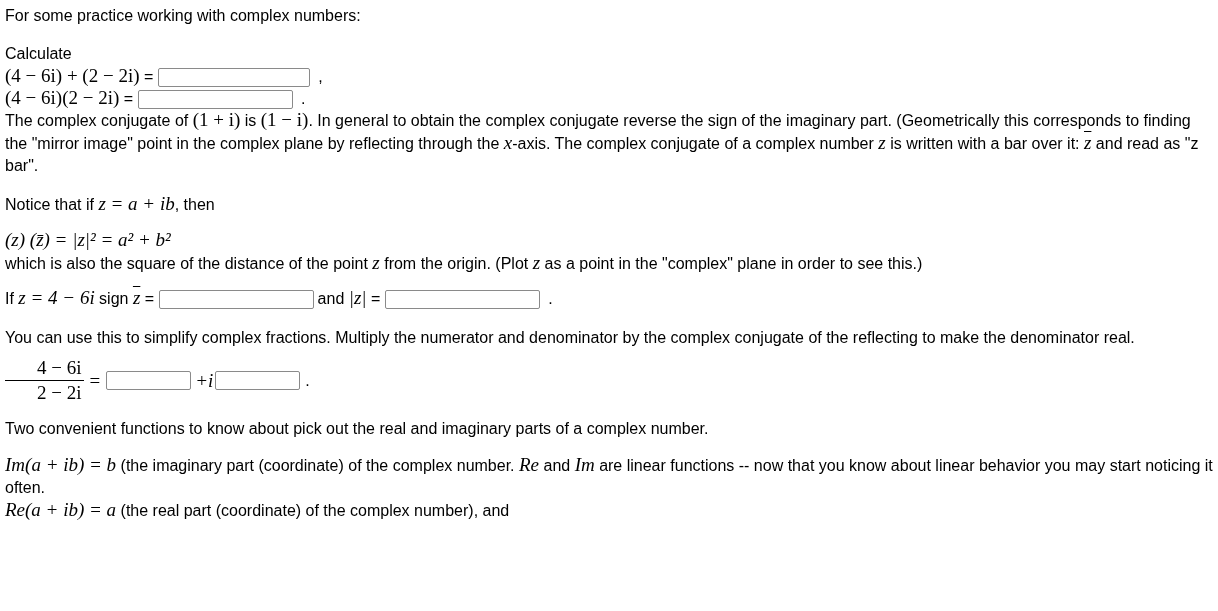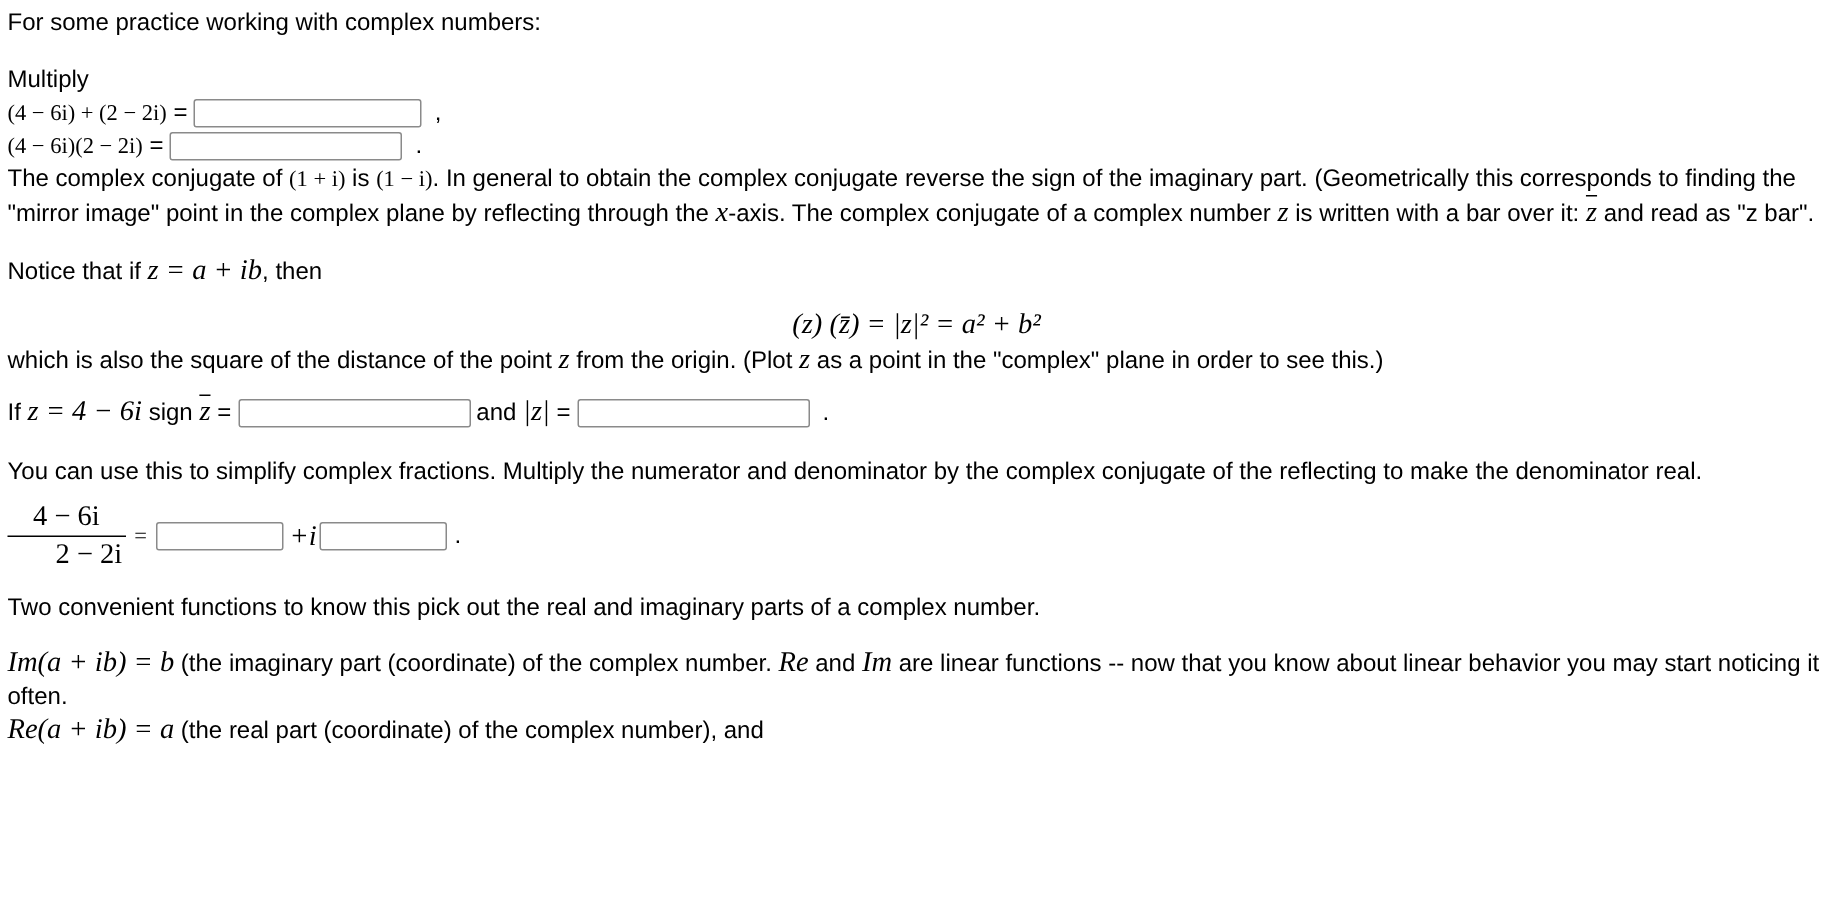--- a/index.html
+++ b/index.html
@@ -2,21 +2,21 @@
 <html><head>
 <meta charset="utf-8">
 <style>
   html, body { margin: 0; padding: 0; background: #ffffff; }
   body {
     width: 1218px; height: 611px; overflow: hidden;
     font-family: "Liberation Sans", sans-serif;
     font-size: 16px; color: #000; line-height: 22px;
   }
   .page { padding: 5px 1px 0 5px; }
-  .m { font-family: "Liberation Serif", "DejaVu Serif", serif; font-size: 15px; }
+  .m { font-family: "Liberation Serif", "DejaVu Serif", serif; font-size: 19px; }
   .mi { font-family: "Liberation Serif", "DejaVu Serif", serif; font-style: italic; font-size: 19px; }
   .zbar { text-decoration: overline; }
   input.ans {
     height: 19px; box-sizing: border-box; border: 1px solid #8a8a8a;
     border-radius: 2px; vertical-align: middle; padding: 0 3px;
     font-family: "Liberation Sans", sans-serif; font-size: 14px; background: #fff;
   }
   .w150 { width: 152px; }
   .w155 { width: 155px; }
   .w85 { width: 85px; }
@@ -29,21 +29,21 @@
 </style>
 </head>
 <body>
 
 <div class="page">
 
   <p>For some practice working with complex numbers:</p>
   <div class="gap"></div>
 
   <div>
-    <div>Multiply</div>
+    <div>Calculate</div>
     <div style="height:22px;">
       <span class="m">(4 − 6i) + (2 − 2i)</span>
       <span>=</span>
       <input class="ans w150" type="text" value="" style="">
       <span style="margin-left:4px;">,</span>
     </div>
     <div style="height:22px;">
       <span class="m">(4 − 6i)(2 − 2i)</span>
       <span>=</span>
       <input class="ans w155" type="text" value="" style="">
@@ -54,50 +54,50 @@
   <p>
     <span>The complex conjugate of </span><span class="m">(1 + i)</span><span> is </span><span class="m">(1 − i)</span><span>. In general to obtain the complex conjugate reverse the sign of the imaginary part. (Geometrically this corresponds to finding the "mirror image" point in the complex plane by reflecting through the </span><span class="mi">x</span><span>-axis. The complex conjugate of a complex number </span><span class="mi">z</span><span> is written with a bar over it: </span><span class="mi zbar">z</span><span> and read as "z bar".</span>
   </p>
   <div class="gap"></div>
 
   <p>
     <span>Notice that if </span><span class="mi">z = a + ib</span><span>, then</span>
   </p>
   <div style="height:12px;"></div>
 
-  <div class="mi" style="line-height:24px;text-align:center;">(z) (z̄) = |z|² = a² + b²</div>
+  <div class="mi" style="line-height:24px;">(z) (z̄) = |z|² = a² + b²</div>
   <p>
     <span>which is also the square of the distance of the point </span><span class="mi">z</span><span> from the origin. (Plot </span><span class="mi">z</span><span> as a point in the "complex" plane in order to see this.)</span>
   </p>
   <div style="height:12px;"></div>
 
   <div style="height:24px;">
     <span>If </span><span class="mi">z = 4 − 6i</span><span> sign </span><span class="mi zbar">z</span><span> =</span>
     <input class="ans w155" type="text" style="width: 155px;" value=""><span style="margin-left:4px;">and </span><span class="mi">|z|</span><span> =</span>
     <input class="ans w155" type="text" value="" style="">
     <span style="margin-left:4px;">.</span>
   </div>
   <div style="height:16px;"></div>
 
   <p>You can use this to simplify complex fractions. Multiply the numerator and denominator by the complex conjugate of the reflecting to make the denominator real.</p>
 
   <div class="frac-row" style="margin-top:8px;">
-    <span class="frac mi" style="font-style:normal;">
+    <span class="frac mi" style="font-style:normal;text-align:right;">
       <span class="num"><span>4 − 6i</span></span>
       <span class="den"><span>2 − 2i</span></span>
     </span>
     <span class="m" style="margin-right:6px;">=</span>
     <input class="ans w85" type="text" value="" style="">
     <span class="mi" style="margin:0 2px 0 4px;">+i</span>
     <input class="ans w85" type="text" value="" style="">
     <span style="margin-left:5px;">.</span>
   </div>
   <div style="height:14px;"></div>
 
-  <p>Two convenient functions to know this pick out the real and imaginary parts of a complex number.</p>
+  <p>Two convenient functions to know about pick out the real and imaginary parts of a complex number.</p>
   <div style="height:14px;"></div>
 
   <p>
     <span class="mi">Im(a + ib) = b</span><span> (the imaginary part (coordinate) of the complex number. </span><span class="mi">Re</span><span> and </span><span class="mi">Im</span><span> are linear functions -- now that you know about linear behavior you may start noticing it often.</span>
   </p>
   <p>
     <span class="mi">Re(a + ib) = a</span><span> (the real part (coordinate) of the complex number), and</span>
   </p>
 </div>
 

